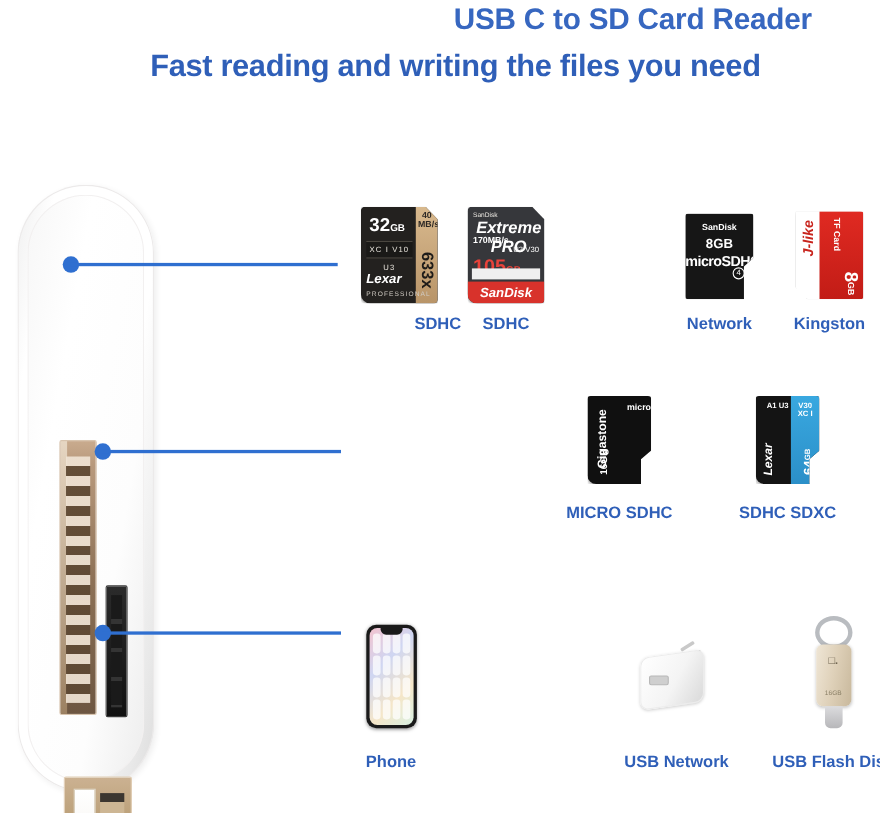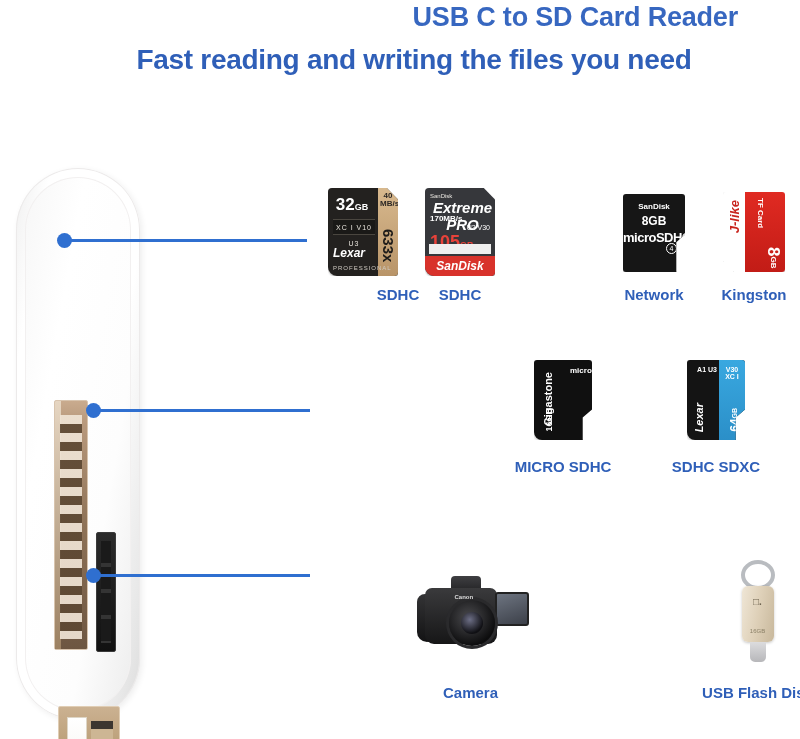--- a/index.html
+++ b/index.html
@@ -516,35 +516,61 @@
           <div class="vtext b1"><span>Lexar</span></div>
           <div class="vtext b2"><span>64</span><small>GB</small></div>
         </div>
       </div>
       <div class="label" style="top:100px;">SDHC SDXC</div>
     </div>
   </div>
 
   <div class="row" style="left:300px; top:556px; width:500px; height:150px;">
 
-
-    <div class="item" style="left:103px; top:0; width:135px; height:150px;">
-      <div class="art" style="top:14px;">
-        <div class="camera">
-          <div class="grip"></div>
-          <div class="prism"></div>
-          <div class="body"></div>
-          <div class="screen"></div>
-          <div class="lens"></div>
-          <div class="brand">Canon</div>
-        </div>
-      </div>
-      <div class="label" style="top:128px;">Camera</div>
-    </div>
-
+    <div class="item" style="left:8px; top:0; width:95px; height:150px;">
+      <div class="art" style="top:12px;">
+        <div class="phone">
+          <div class="notch"></div>
+          <div class="screen">
+            <i></i>
+              <i></i>
+              <i></i>
+              <i></i>
+              <i></i>
+              <i></i>
+              <i></i>
+              <i></i>
+            <i></i>
+              <i></i>
+              <i></i>
+              <i></i>
+              <i></i>
+              <i></i>
+              <i></i>
+              <i></i>
+          </div>
+        </div>
+      </div>
+      <div class="label" style="top:128px;">Phone</div>
+    </div>
+
+
+    <div class="item" style="left:245px; top:0; width:140px; height:150px;">
+      <div class="art" style="top:22px;">
+        <div class="charger">
+          <div class="prongs">
+              <i></i>
+              <i></i>
+            </div>
+          <div class="cube"></div>
+          <div class="port"></div>
+        </div>
+      </div>
+      <div class="label" style="top:128px;">USB Network</div>
+    </div>
 
     <div class="item" style="left:385px; top:0; width:145px; height:150px;">
       <div class="art" style="top:4px;">
         <div class="flash">
           <div class="ring"></div>
           <div class="body">
             <div class="logo">□.</div>
             <div class="cap">16GB</div>
           </div>
           <div class="tip"></div>

